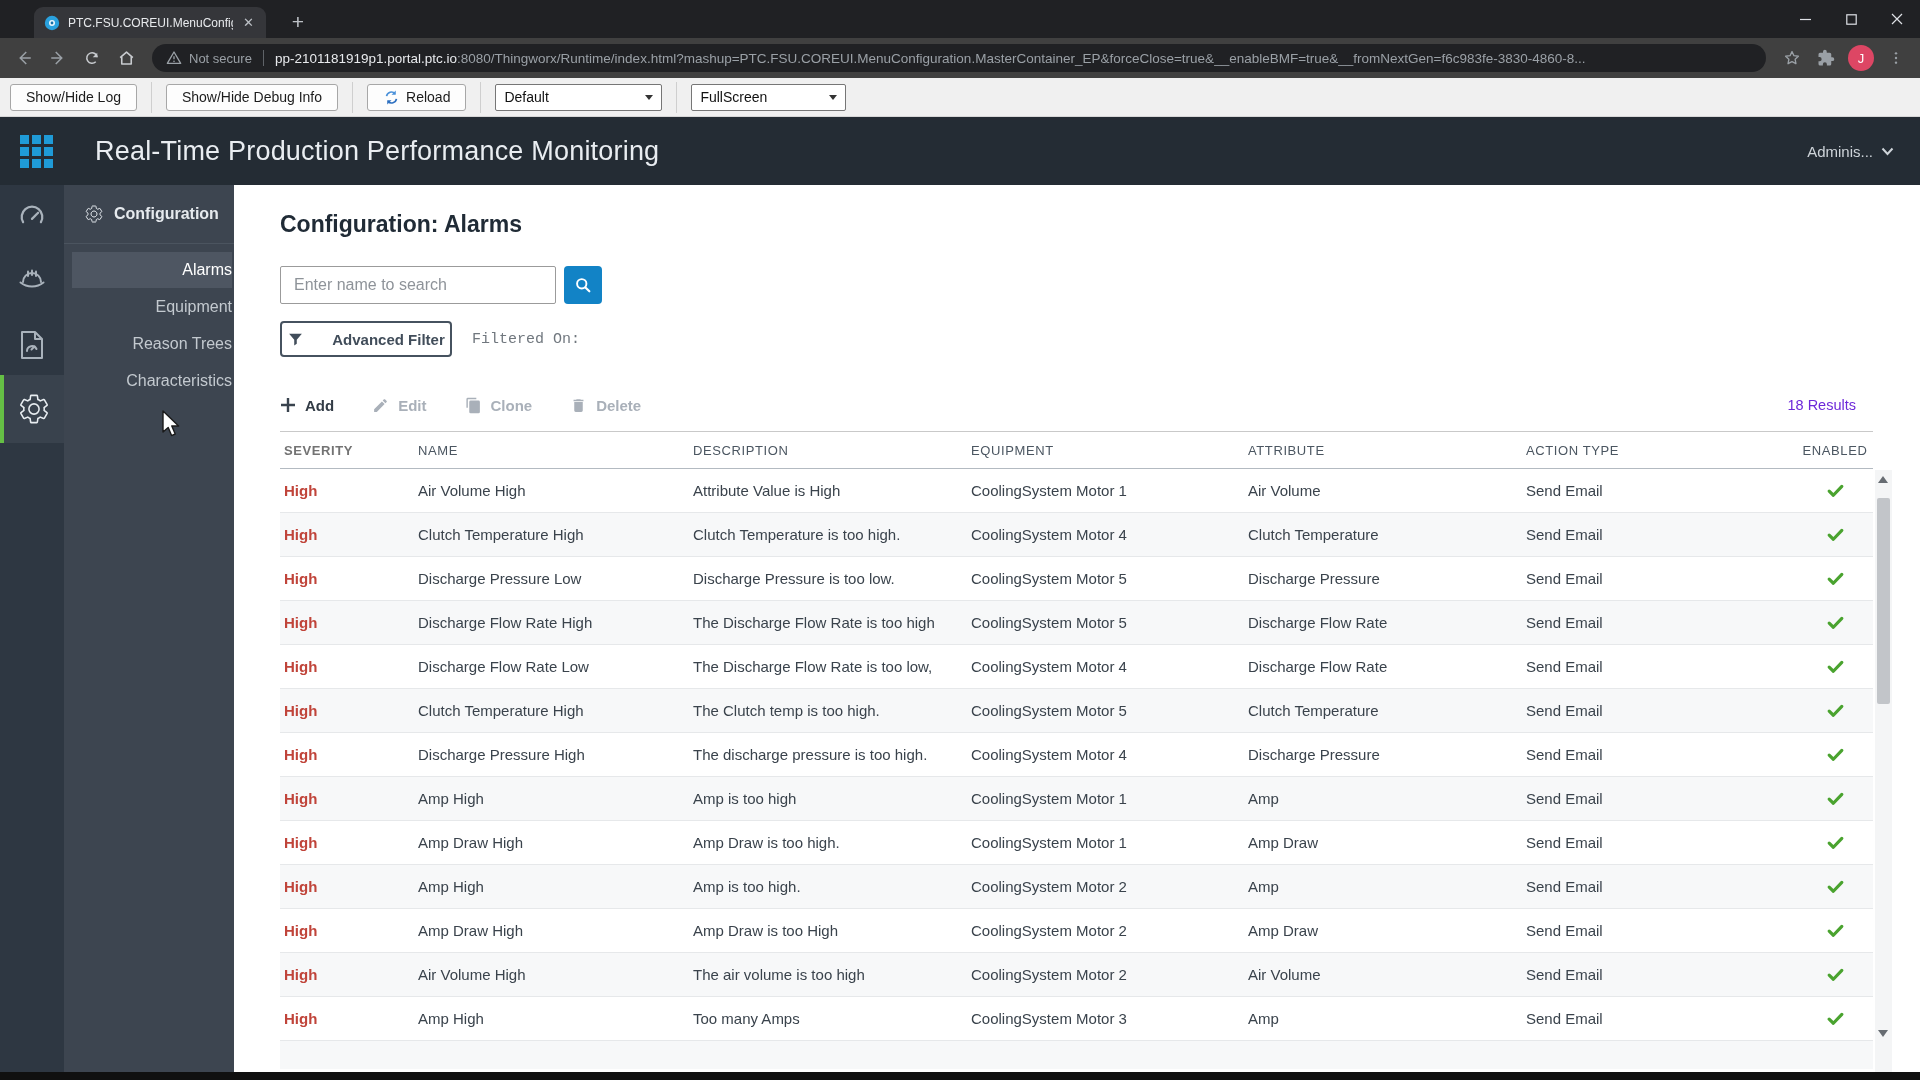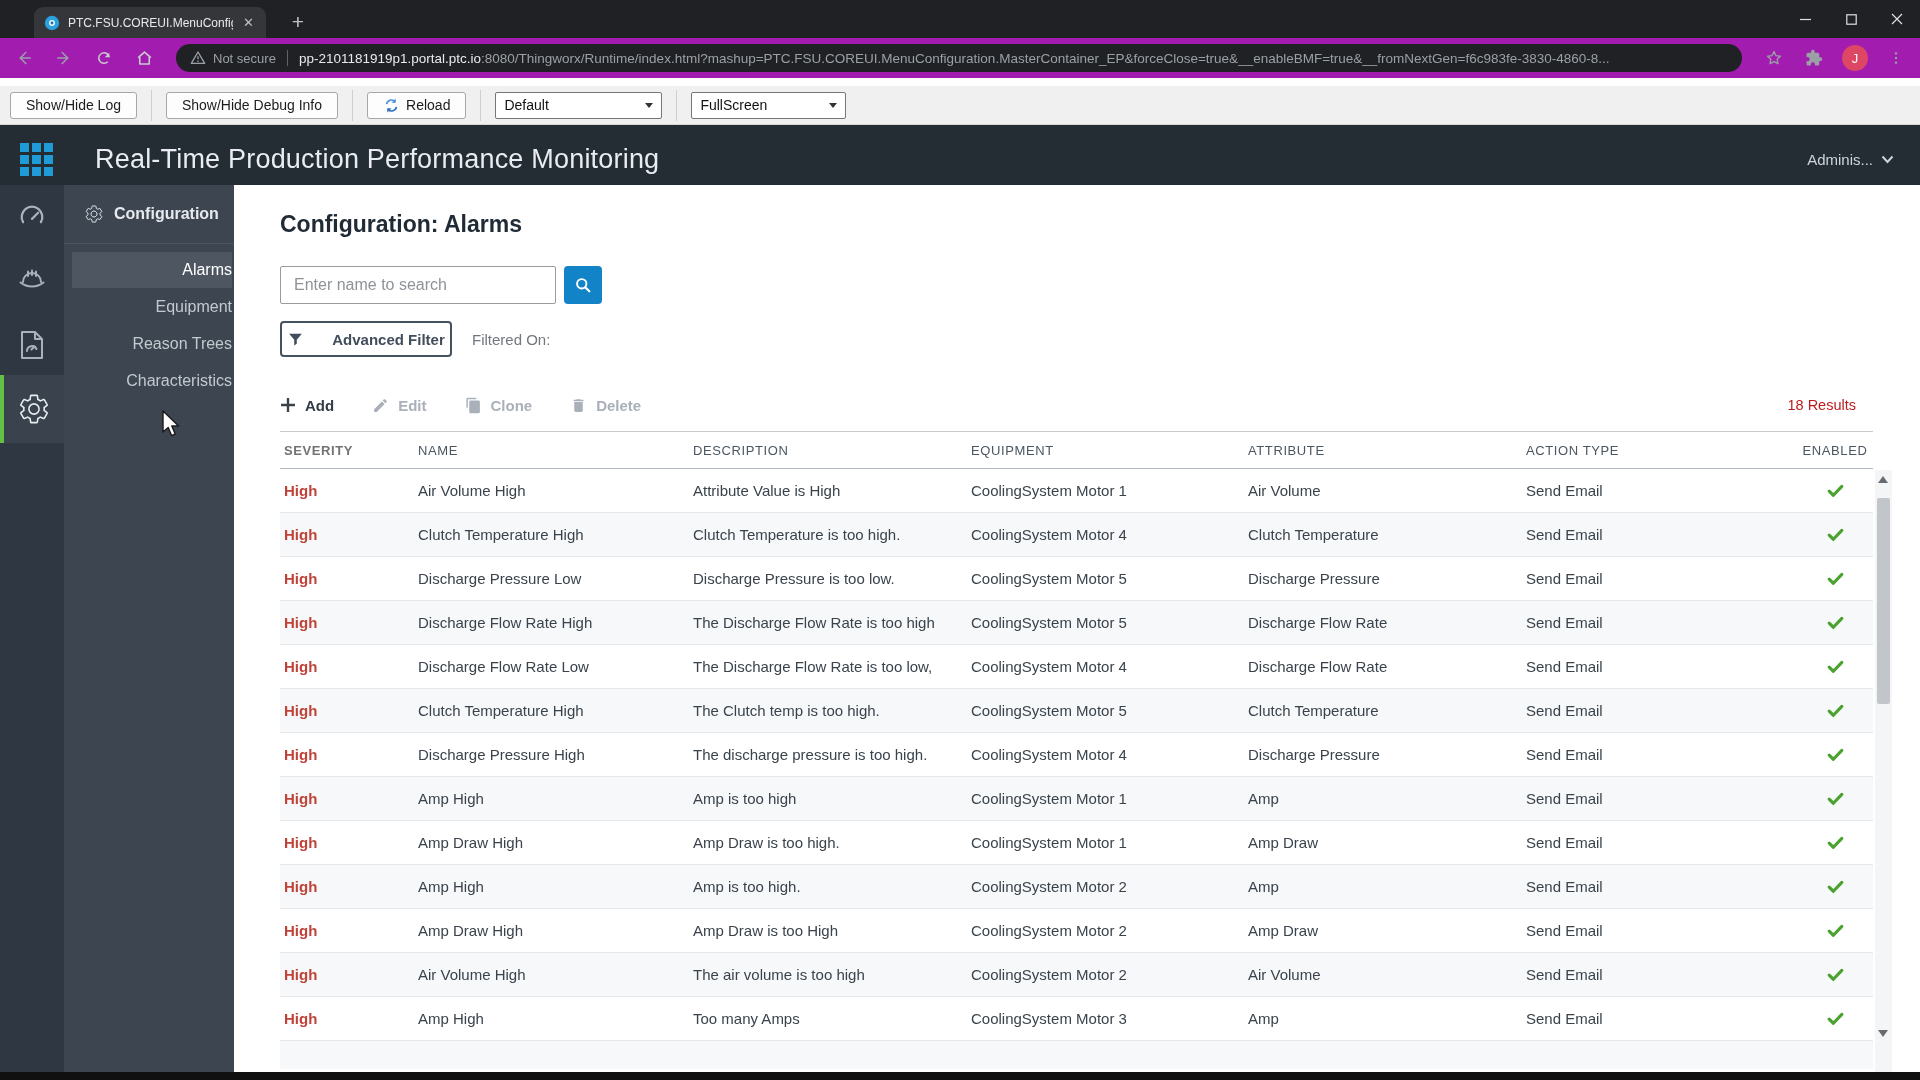--- a/index.html
+++ b/index.html
@@ -13,33 +13,33 @@
          border-radius:9px 9px 0 0; display:flex; align-items:center; gap:8px; padding:0 10px; }
   .favicon { width:16px; height:16px; flex:0 0 auto; }
   .tab-title { flex:1; color:#e8eaed; font-size:12px; white-space:nowrap; overflow:hidden; }
   .tab-close { color:#bdc1c6; font-size:13px; line-height:1; padding:2px; }
   .newtab { position:absolute; left:284px; top:8px; width:28px; height:28px; color:#bdc1c6;
             font-size:21px; font-weight:300; display:flex; align-items:center; justify-content:center; }
   .wincontrols { position:absolute; right:0; top:0; height:38px; display:flex; }
   .winbtn { width:46px; height:38px; display:flex; align-items:center; justify-content:center; color:#dee1e6; font-size:13px; }
   .winbtn svg { display:block; }
 
-  .urlbar { height:40px; background:#a21caf; display:flex; align-items:center; padding:0 8px; gap:8px;justify-content:flex-end; }
+  .urlbar { height:40px; background:#404040; display:flex; align-items:center; padding:0 8px; gap:2px;justify-content:flex-end; }
   .navbtn { width:32px; height:32px; display:flex; align-items:center; justify-content:center; border-radius:50%; flex:0 0 auto; }
   .pill { flex:1; height:28px; background:#202124; border-radius:14px; display:flex; align-items:center;
           padding:0 14px; gap:7px; margin:0 8px; overflow:hidden; }
   .notsecure { color:#9aa0a6; font-size:13px; white-space:nowrap; }
   .pill-div { width:1px; height:16px; background:#5f6368; margin:0 4px; flex:0 0 auto; }
   .urltext { font-size:13.5px; white-space:nowrap; overflow:hidden; color:#9aa0a6; }
   .urltext .dom { color:#e8eaed; }
   .avatar { width:26px; height:26px; border-radius:50%; background:#dd4664; color:#fff; font-size:13px;
             display:flex; align-items:center; justify-content:center; margin:0 4px; flex:0 0 auto; }
 
   
-  .debugbar { height:39px; background:#f0f0f0; border-bottom:1px solid #d7d7d7; display:flex; align-items:center; padding:0 10px;margin-top:8px; }
+  .debugbar { height:39px; background:#f0f0f0; border-bottom:1px solid #d7d7d7; display:flex; align-items:center; padding:0 10px; }
   .dbtn { background:#fdfdfd; border:1px solid #a7a7a7; border-radius:3px; height:27px; padding:0 15px;
           font-size:14px; color:#1c1c1c; display:flex; align-items:center; gap:6px; }
   .dsep { width:1px; height:31px; background:#cfcfcf; margin:0 14px; }
   .dselect { background:#fff; border:1px solid #767676; border-radius:2px; height:27px; display:flex;
              align-items:center; justify-content:space-between; padding:0 8px; font-size:14px; color:#111; }
   .dselect .caret { width:0; height:0; border-left:4px solid transparent; border-right:4px solid transparent; border-top:5px solid #333; margin-left:10px; }
   .w-default { width:167px; } .w-fullscreen { width:155px; }
 
   
   .appheader { height:68px; background:#242c34; display:flex; align-items:center; padding:0 26px 0 20px; }
@@ -65,27 +65,27 @@
   .search-row { margin-top:28px; display:flex; align-items:center; }
   .search-input { width:276px; height:38px; border:1px solid #9b9b9b; border-radius:2px; padding:0 13px;
                   font-size:16px; color:#333; font-family:inherit; }
   .search-input::placeholder { color:#8e9399; }
   .search-btn { width:38px; height:38px; background:#1283c6; border:none; border-radius:4px; margin-left:8px;
                 display:flex; align-items:center; justify-content:center; }
   .filter-row { margin-top:17px; display:flex; align-items:center; }
   .adv-filter { width:172px; height:36px; border:2px solid #46525f; border-radius:4px; background:#fff;
                 display:flex; align-items:center; justify-content:center; gap:28px;
                 font-size:15px; font-weight:700; color:#414d5a; }
-  .filtered-on { margin-left:20px; font-size:15px; color:#70777e; }
+  .filtered-on { margin-left:20px; font-size:15px; color:#70777e;font-family:Liberation Mono, monospace; }
 
   .actions-row { margin-top:29px; height:38px; display:flex; align-items:center; }
   .action { display:flex; align-items:center; gap:9px; font-size:15px; font-weight:600; }
   .action.enabled { color:#333c46; }
   .action.disabled { color:#a9b0b9; margin-left:38px; }
-  .results { margin-left:auto; margin-right:64px; font-size:14.5px; color:#b91c1c; }
+  .results { margin-left:auto; margin-right:64px; font-size:14.5px; color:#6d28d9; }
 
   .table { margin-top:7px; width:1593px; }
   .thead { display:flex; align-items:center; height:38px; border-top:1px solid #c9c9c9; border-bottom:1px solid #b3bac1; }
   .thead .cell { font-size:13px; color:#4b5661; letter-spacing:.6px; }
   .trow { display:flex; align-items:center; height:44px; border-bottom:1px solid #e6e8ea; font-size:15px; color:#3a434c; }
   .trow:nth-child(even) { background:#f7f8f9; }
   .cell { padding-left:4px; white-space:nowrap; overflow:hidden; flex:0 0 auto; }
   .c-sev { width:134px; font-weight:700; color:#c0443a; }
   .c-name { width:275px; } .c-desc { width:278px; } .c-eq { width:277px; } .c-attr { width:278px; } .c-act { width:275px; }
   .c-en { width:76px; display:flex; justify-content:center; padding-left:0; }

